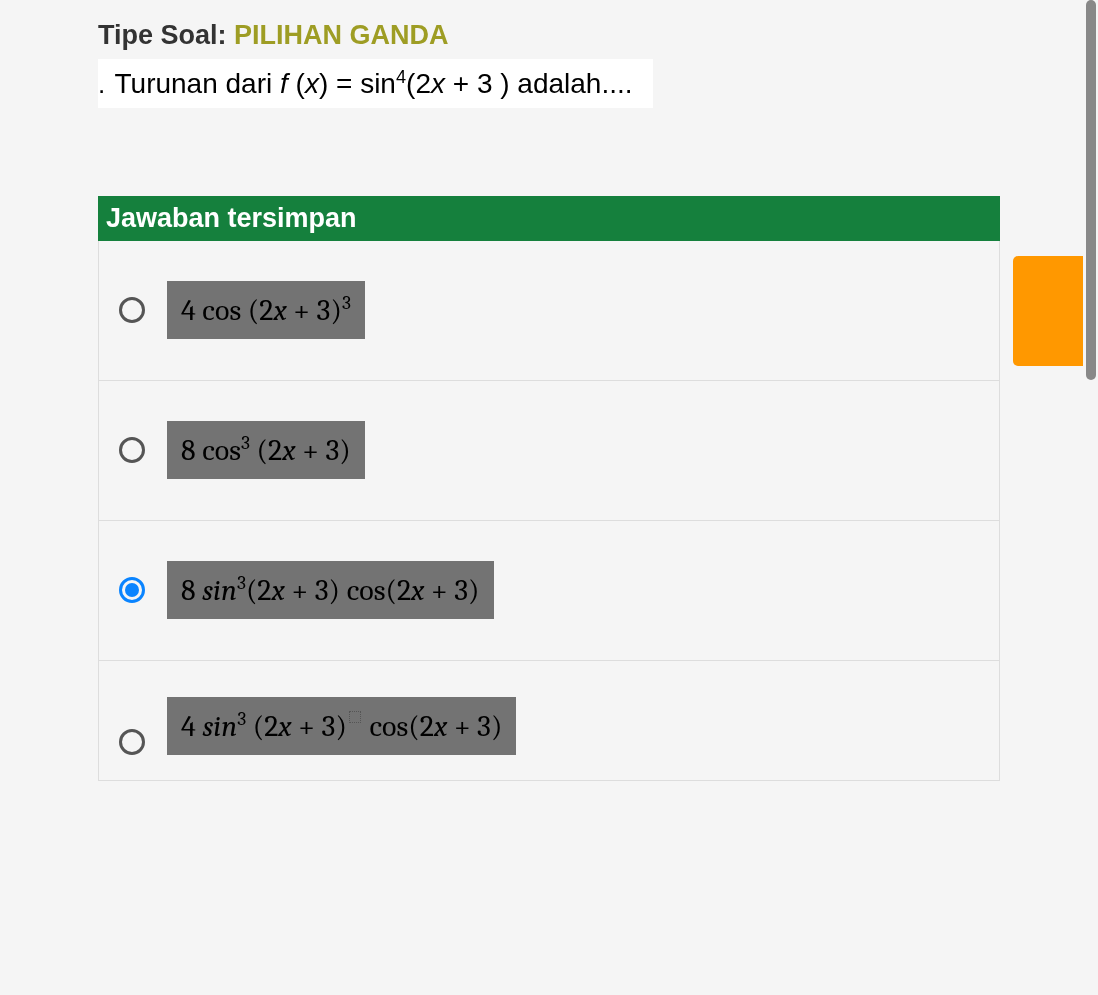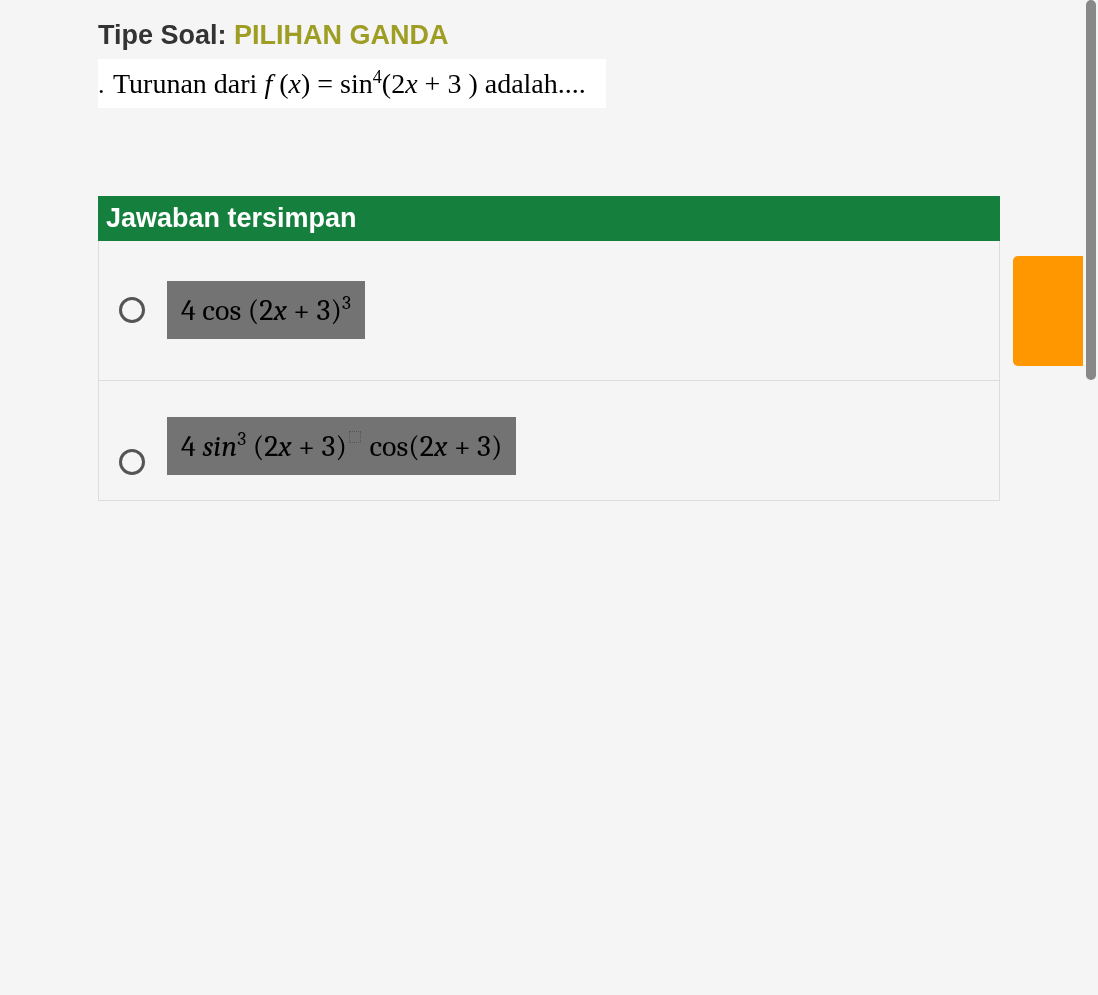--- a/index.html
+++ b/index.html
@@ -60,21 +60,21 @@
       font-weight: 700;
     }
     .question-box {
       margin-left: 98px;
       margin-top: 8px;
       background: #ffffff;
       display: inline-block;
       padding: 8px 20px 8px 0;
       font-size: 28px;
       color: #000;
-      font-family: Liberation Serif, serif;
+      font-family: Liberation Sans, sans-serif;
     }
     .question-prefix {
       font-size: 26px;
       vertical-align: baseline;
       margin-right: 2px;
     }
     .math-i { font-style: italic; }
     .sup { font-size: 0.65em; vertical-align: super; }
     .answer-section {
       margin-left: 98px;
@@ -160,21 +160,33 @@
   <div class="answer-section">
     <div class="answer-header">Jawaban tersimpan</div>
 
     <div class="answer-option">
       <div class="radio"></div>
       <div class="option-math">
         <span>4 cos (2</span><span class="math-i">x</span><span> + 3)</span><span class="sup">3</span><span></span>
       </div>
     </div>
 
+    <div class="answer-option">
+      <div class="radio"></div>
+      <div class="option-math">
+        <span>8 cos</span><span class="sup">3</span><span> (2</span><span class="math-i">x</span><span> + 3)</span>
+      </div>
+    </div>
 
+    <div class="answer-option">
+      <div class="radio selected"></div>
+      <div class="option-math">
+        <span>8 </span><span class="math-i">sin</span><span class="sup">3</span><span>(2</span><span class="math-i">x</span><span> + 3) cos(2</span><span class="math-i">x</span><span> + 3)</span>
+      </div>
+    </div>
 
 
     <div class="answer-option" style="min-height:120px;align-items:flex-end;">
       <div class="radio"></div>
       <div class="option-math">
         <span>4 </span><span class="math-i">sin</span><span class="sup">3</span><span> (2</span><span class="math-i">x</span><span> + 3)</span><span class="boxsup"></span><span> cos(2</span><span class="math-i">x</span><span> + 3)</span>
       </div>
     </div>
 
   </div>

